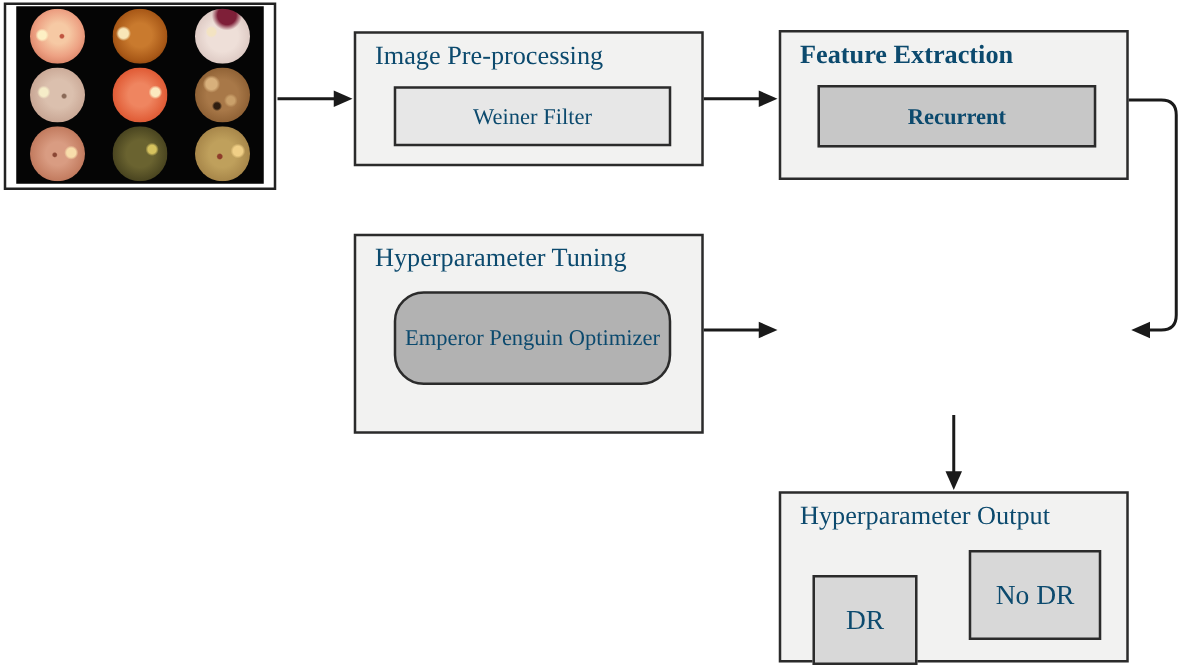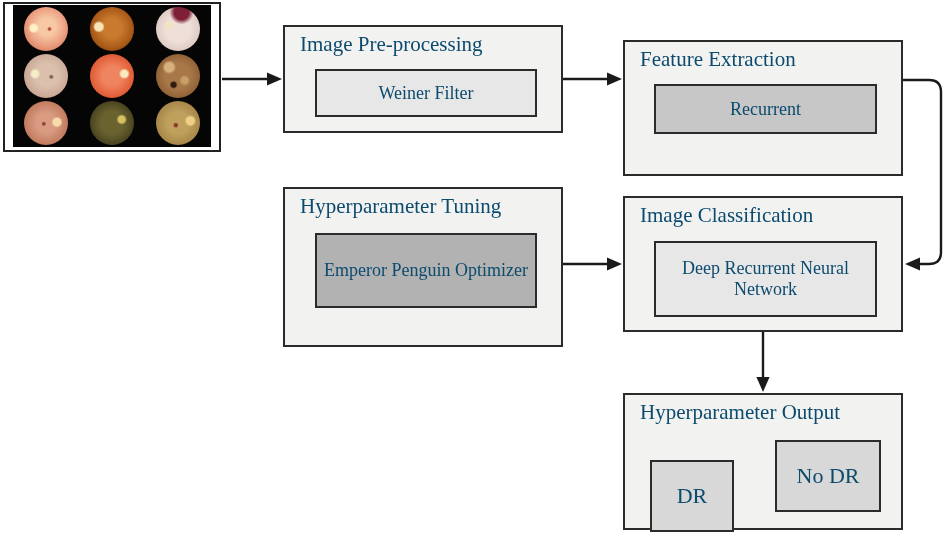--- a/index.html
+++ b/index.html
@@ -26,24 +26,24 @@
   .stage-title{
     position:absolute;top:5px;left:15px;font-size:21px;white-space:nowrap;
   }
   .method{
     position:absolute;border:2px solid #2b2b2b;box-sizing:border-box;
     display:flex;align-items:center;justify-content:center;text-align:center;
     font-size:18px;line-height:1.14;
   }
   #box-preprocess{left:283px;top:25px;width:280px;height:108px;}
   #box-preprocess .method{left:30px;top:42px;width:222px;height:48px;background:#e7e7e7;}
-  #box-feature{left:623px;top:40px;width:280px;height:136px;}
+  #box-feature{left:623px;top:24px;width:280px;height:120px;font-weight:bold;}
   #box-feature .method{left:29px;top:42px;width:223px;height:50px;background:#c7c7c7;}
   #box-hyper{left:283px;top:187px;width:280px;height:160px;}
-  #box-hyper .method{left:30px;top:44px;width:222px;height:75px;background:#b2b2b2;}
+  #box-hyper .method{left:30px;top:44px;width:222px;height:75px;background:#b2b2b2;border-radius:24px;}
   #box-classify{left:623px;top:196px;width:280px;height:136px;}
   #box-classify .method{left:29px;top:43px;width:223px;height:76px;background:#e7e7e7;}
   #box-output{left:623px;top:393px;width:280px;height:137px;}
   #box-output .method{background:#d8d8d8;font-size:22px;}
   #out-dr{left:25px;top:45px;width:84px;height:72px;margin-top:20px;}
   #out-nodr{left:150px;top:45px;width:106px;height:72px;}
   
   #arrows{position:absolute;left:0;top:0;width:950px;height:535px;pointer-events:none;}
   #arrows path{stroke:#1a1a1a;stroke-width:2.4;fill:none;}
   #arrows polygon{fill:#1a1a1a;stroke:none;}
@@ -75,24 +75,20 @@
   <div class="stage" id="box-feature">
     <div class="stage-title">Feature Extraction</div>
     <div class="method">Recurrent</div>
   </div>
 
   <div class="stage" id="box-hyper">
     <div class="stage-title">Hyperparameter Tuning</div>
     <div class="method">Emperor Penguin Optimizer</div>
   </div>
 
-  <div class="stage" id="box-classify">
-    <div class="stage-title">Image Classification</div>
-    <div class="method">Deep Recurrent Neural Network</div>
-  </div>
 
   <div class="stage" id="box-output">
     <div class="stage-title">Hyperparameter Output</div>
     <div class="method" id="out-dr">DR</div>
     <div class="method" id="out-nodr">No DR</div>
   </div>
 
   <svg id="arrows" viewBox="0 0 950 535" xmlns="http://www.w3.org/2000/svg">
     <g>
       <path d="M222 79 H269"></path>

